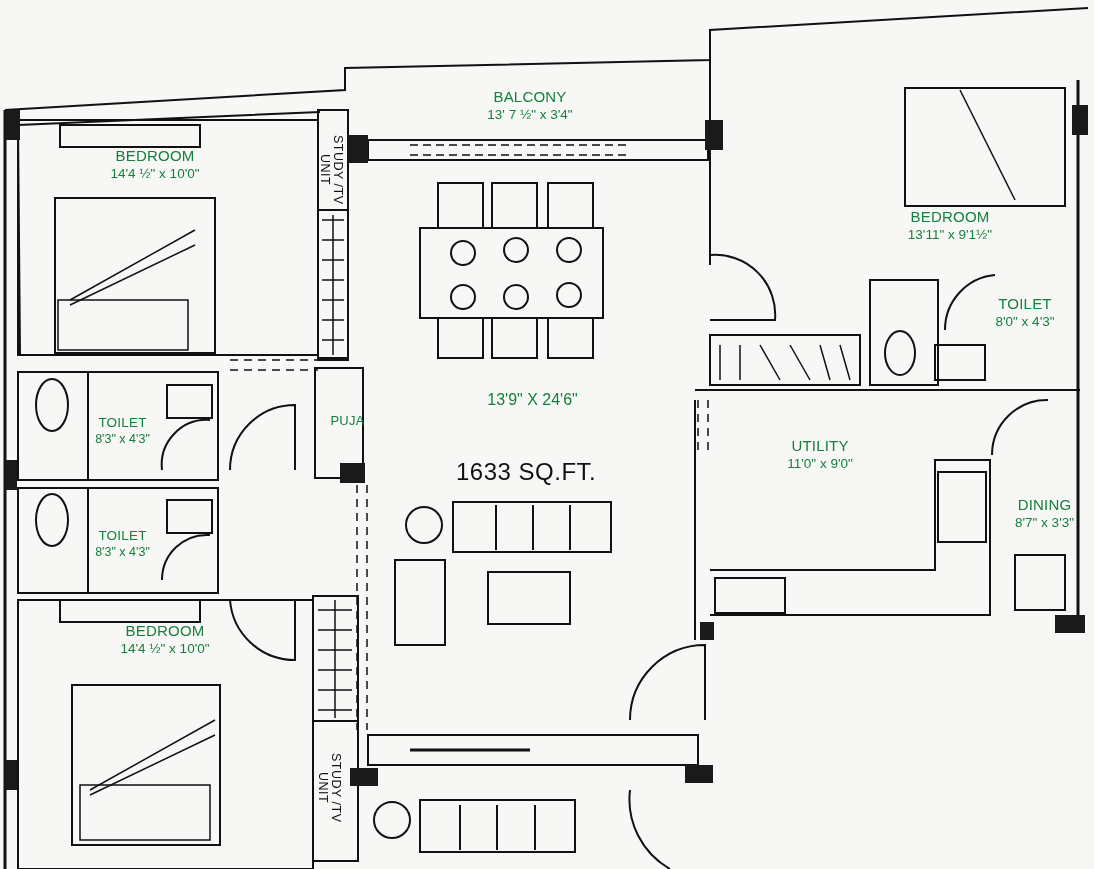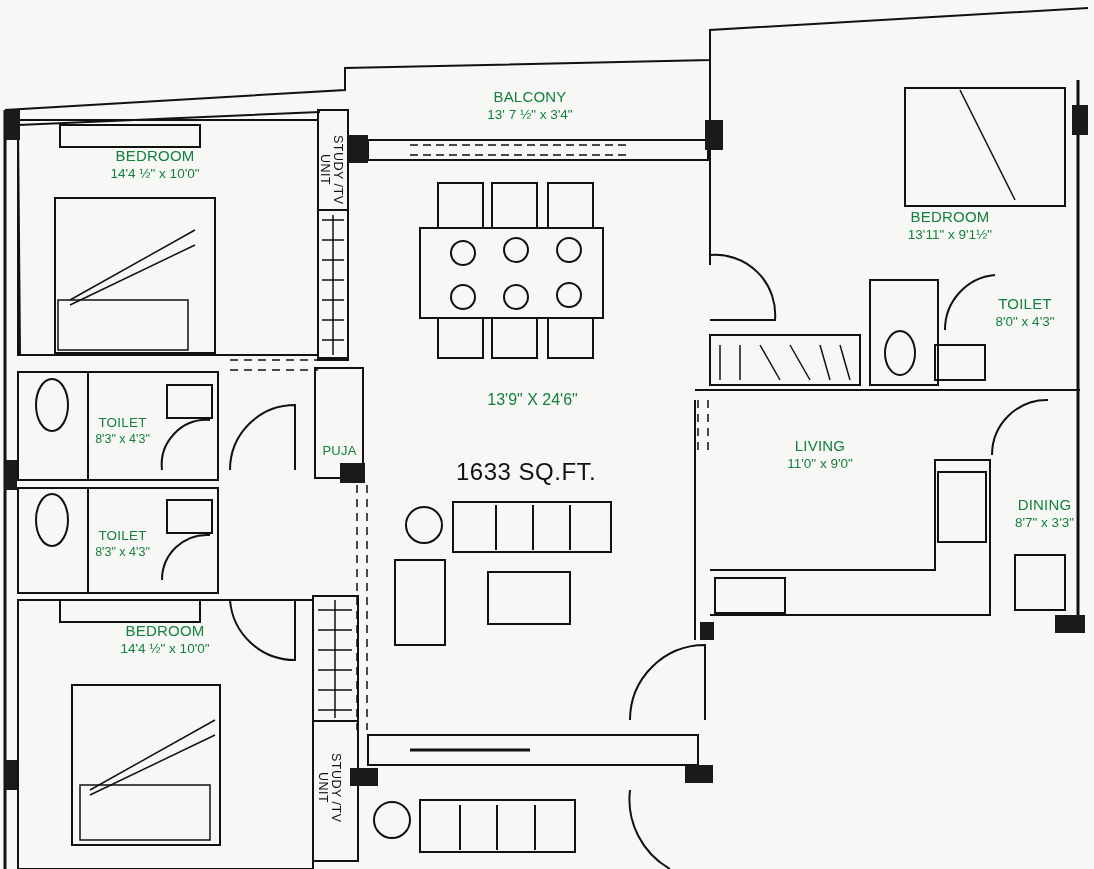--- a/index.html
+++ b/index.html
@@ -170,36 +170,36 @@
 </div>
 <div class="lbl" style="left:985px;top:295px;width:80px;">
   <span class="name">TOILET</span>
   <span class="dim">8'0" x 4'3"</span>
 </div>
 <div class="lbl" style="left:420px;top:390px;width:225px;">
   <span class="dim" style="font-size:16px;">13'9" X 24'6"</span>
 </div>
 <div class="area" style="left:456px;top:458px;">1633 SQ.FT.</div>
 <div class="lbl" style="left:760px;top:437px;width:120px;">
-  <span class="name">LIVING</span>
+  <span class="name">UTILITY</span>
   <span class="dim">11'0" x 9'0"</span>
 </div>
 <div class="lbl" style="left:1002px;top:496px;width:85px;">
   <span class="name">DINING</span>
   <span class="dim">8'7" x 3'3"</span>
 </div>
 <div class="lbl" style="left:85px;top:415px;width:75px;">
   <span class="name" style="font-size:13.5px;">TOILET</span>
   <span class="dim" style="font-size:12.5px;">8'3" x 4'3"</span>
 </div>
 <div class="lbl" style="left:85px;top:528px;width:75px;">
   <span class="name" style="font-size:13.5px;">TOILET</span>
   <span class="dim" style="font-size:12.5px;">8'3" x 4'3"</span>
 </div>
-<div class="lbl" style="left:317px;top:413px;width:45px;margin-top:30px;">
+<div class="lbl" style="left:325px;top:413px;width:45px;">
   <span class="name" style="font-size:13px;">PUJA</span>
 </div>
 <div class="lbl" style="left:80px;top:622px;width:170px;">
   <span class="name">BEDROOM</span>
   <span class="dim">14'4 ½" x 10'0"</span>
 </div>
 <div class="vert" style="left:318px;top:132px;height:75px;">STUDY /TV UNIT</div>
 <div class="vert" style="left:316px;top:748px;height:80px;">STUDY /TV UNIT</div>
 
 </body></html>

